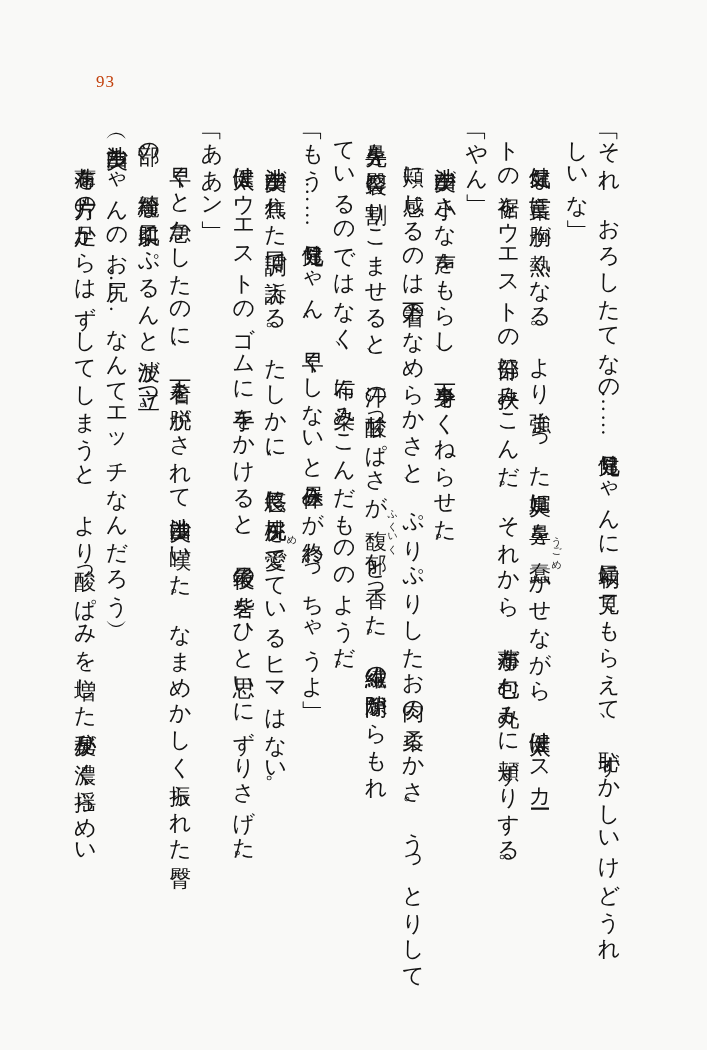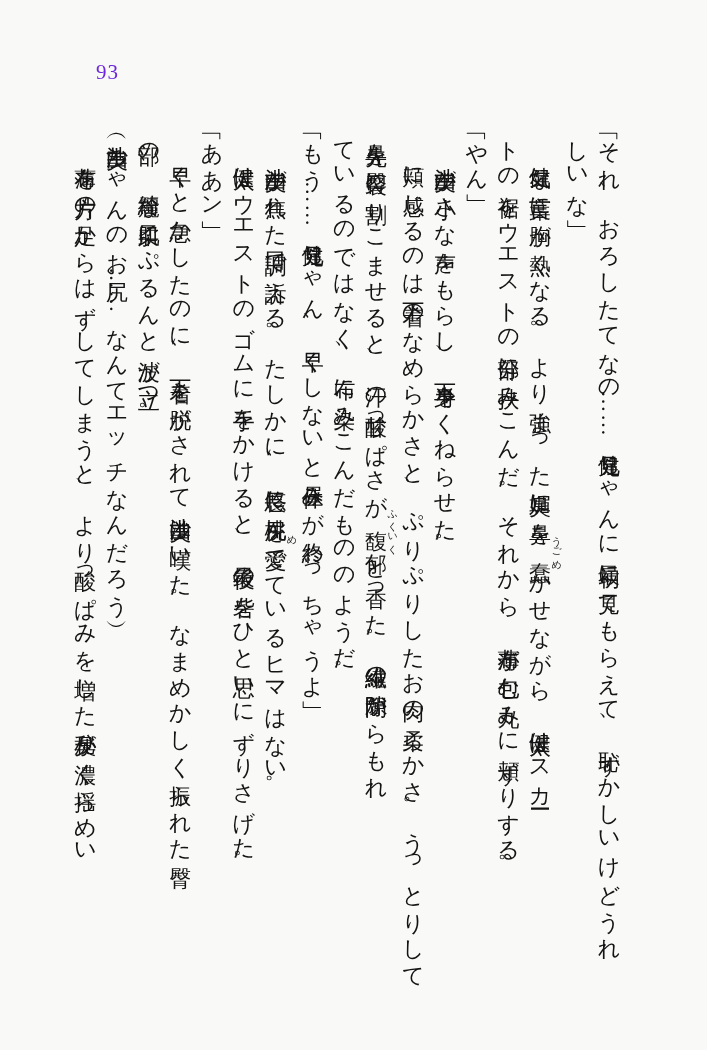--- a/index.html
+++ b/index.html
@@ -11,24 +11,24 @@
     height: 1050px;
     position: relative;
     background: #f9f9f7;
     overflow: hidden;
     font-family: "Liberation Serif", "DejaVu Serif", serif;
     color: #161616;
   }
   .page-number {
     position: absolute;
     left: 96px;
-    top: 60px;
-    font-size: 21px;
+    top: 72px;
+    font-size: 17px;
     letter-spacing: 1px;
-    color: #6d28d9;
+    color: #c2410c;
   }
   .text-block {
     position: absolute;
     top: 126px;
     right: 82px;
     height: 894px;
     writing-mode: vertical-rl;
     text-orientation: mixed;
     font-size: 22px;
     line-height: 31.7px;

